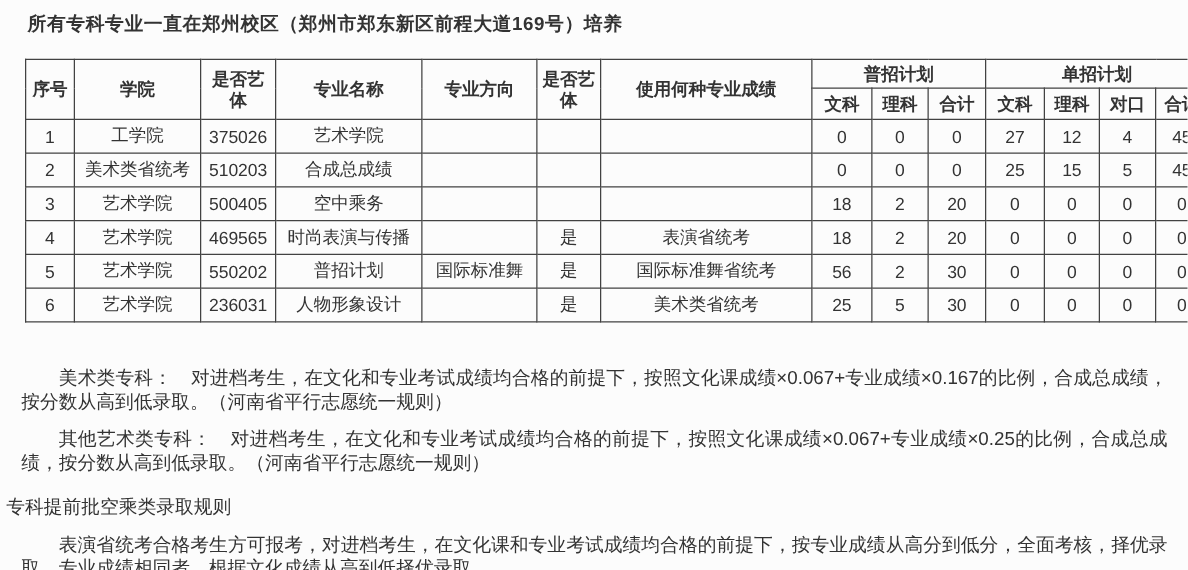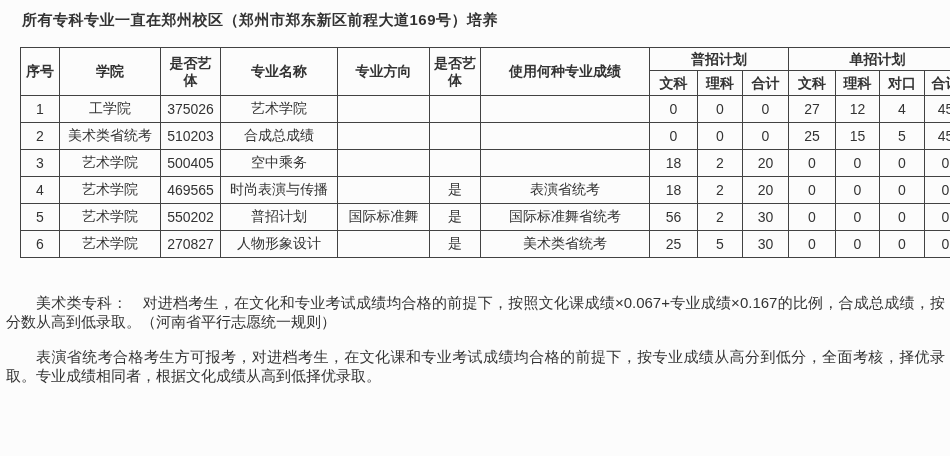--- a/index.html
+++ b/index.html
@@ -53,21 +53,21 @@
     font-size: 15px;
     line-height: 18.5px;
     text-align: justify;
   }
   .rules .rules-heading {
     margin: 0;
     font-weight: normal;
     font-size: 15px;
   }
   .rules p {
-    margin: 1px;
+    margin: 12px;
     text-indent: 2em;
   }
   .rules.flight-rules {
     margin-top: 17px;
   }
 </style>
 </head>
 <body>
 
 <div>
@@ -190,37 +190,39 @@
         <td>2</td>
         <td>30</td>
         <td>0</td>
         <td>0</td>
         <td>0</td>
         <td>0</td>
       </tr>
       <tr class="data-row">
         <td>6</td>
         <td>艺术学院</td>
-        <td>270827</td>
+        <td>236031</td>
         <td>人物形象设计</td>
         <td></td>
         <td>是</td>
         <td>美术类省统考</td>
         <td>25</td>
         <td>5</td>
         <td>30</td>
         <td>0</td>
         <td>0</td>
         <td>0</td>
         <td>0</td>
       </tr>
     </tbody>
   </table>
 
   <div class="rules art-rules">
     <p>美术类专科：　对进档考生，在文化和专业考试成绩均合格的前提下，按照文化课成绩×0.067+专业成绩×0.167的比例，合成总成绩，按分数从高到低录取。（河南省平行志愿统一规则）</p>
+    <p>其他艺术类专科：　对进档考生，在文化和专业考试成绩均合格的前提下，按照文化课成绩×0.067+专业成绩×0.25的比例，合成总成绩，按分数从高到低录取。（河南省平行志愿统一规则）</p>
   </div>
 
   <div class="rules flight-rules">
+    <div class="rules-heading">专科提前批空乘类录取规则</div>
     <p>表演省统考合格考生方可报考，对进档考生，在文化课和专业考试成绩均合格的前提下，按专业成绩从高分到低分，全面考核，择优录取。专业成绩相同者，根据文化成绩从高到低择优录取。</p>
   </div>
 
 </div>
 
 </body></html>

